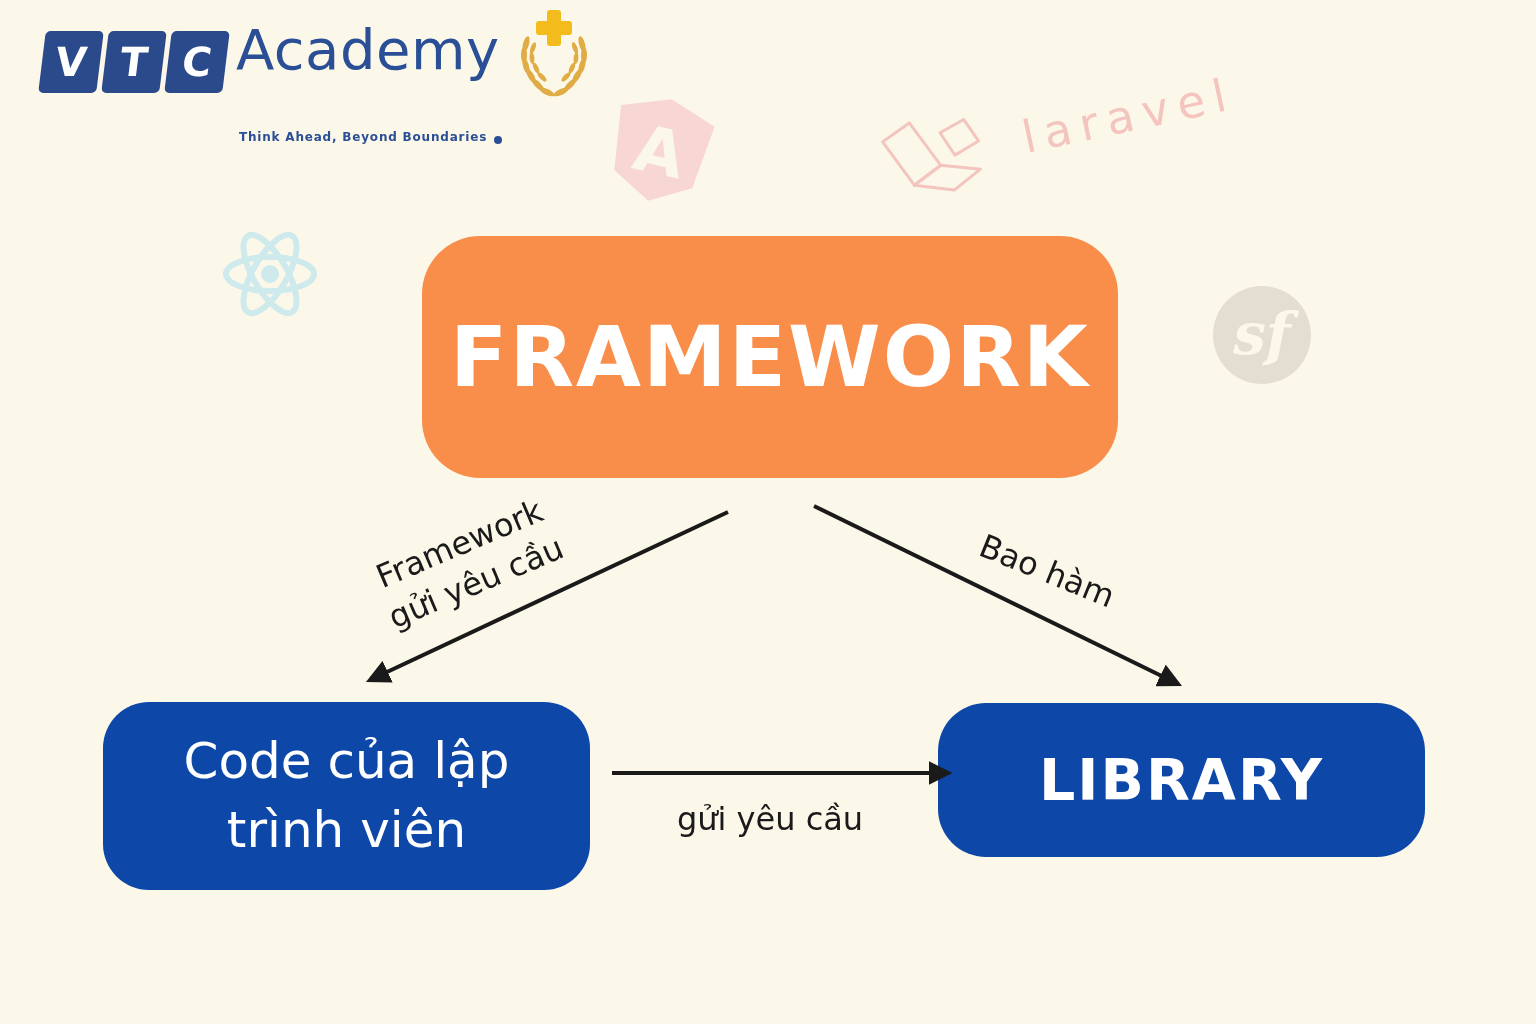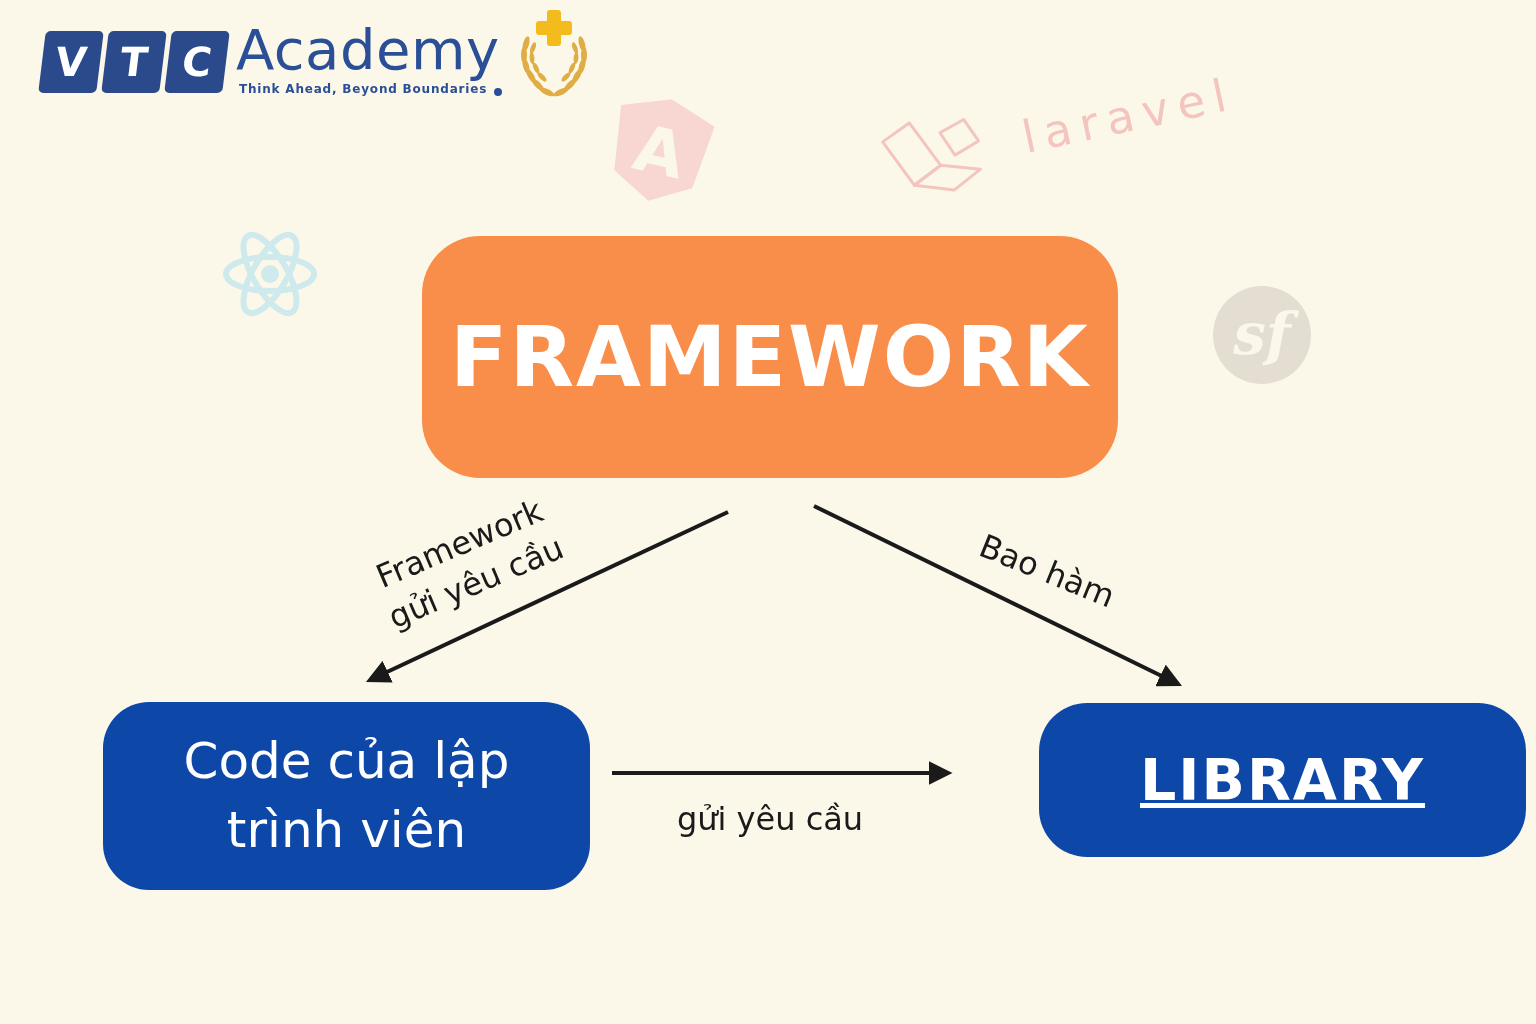--- a/index.html
+++ b/index.html
@@ -17,21 +17,21 @@
   .laravel-row{display:flex;align-items:center;gap:26px;}
   .laravel-text{font-size:45px;color:#F4C5BE;letter-spacing:9px;font-weight:400;}
   
   #logo{position:absolute;left:42px;top:18px;display:flex;align-items:flex-start;}
   .vtc-boxes{display:flex;gap:5px;margin-top:13px;}
   .vtc-box{
     width:58px;height:62px;background:#2B4A8B;border-radius:5px;
     transform:skewX(-7deg);display:flex;align-items:center;justify-content:center;
     color:#FFFFFF;font-weight:bold;font-size:40px;
   }
-  .logo-text{margin-left:10px;display:flex;flex-direction:column;}
+  .logo-text{margin-left:10px;display:flex;flex-direction:column;gap:48px;}
   .academy{font-size:56px;color:#2B4F96;line-height:1.15;letter-spacing:0.5px;}
   .tagline{
     font-size:12px;font-weight:bold;color:#2B4F96;letter-spacing:0.8px;
     margin-top:0px;margin-left:3px;display:flex;align-items:flex-end;gap:7px;
   }
   .tagline-dot{width:8px;height:8px;border-radius:50%;background:#2B4F96;display:inline-block;}
   #laurel{position:absolute;left:512px;top:8px;}
   
   .node{
     position:absolute;display:flex;align-items:center;justify-content:center;
@@ -39,22 +39,22 @@
   }
   #node-framework{
     left:422px;top:236px;width:696px;height:242px;background:#F98E4B;
     border-radius:58px;font-size:84px;font-weight:bold;letter-spacing:2px;
   }
   #node-code{
     left:103px;top:702px;width:487px;height:188px;background:#0D47A8;
     border-radius:46px;font-size:50px;line-height:1.38;text-align:center;padding:11px 30px;
   }
   #node-library{
-    left:1039px;top:703px;width:487px;height:154px;background:#0D47A8;
-    border-radius:48px;font-size:57px;font-weight:bold;letter-spacing:2px;text-decoration:underline;
+    left:938px;top:703px;width:487px;height:154px;background:#0D47A8;
+    border-radius:48px;font-size:57px;font-weight:bold;letter-spacing:2px;
   }
   
   .arrows{position:absolute;left:0;top:0;pointer-events:none;}
   .edge-label{position:absolute;color:#1A1A1A;font-size:32px;text-align:center;}
   #edge-label-left{left:298px;top:522px;width:340px;line-height:1.3;transform:rotate(-23deg);}
   #edge-label-left span{display:block;}
   #edge-label-right{left:952px;top:552px;width:190px;transform:rotate(22deg);}
   #edge-label-mid{left:640px;top:800px;width:260px;}
 </style>
 </head>

